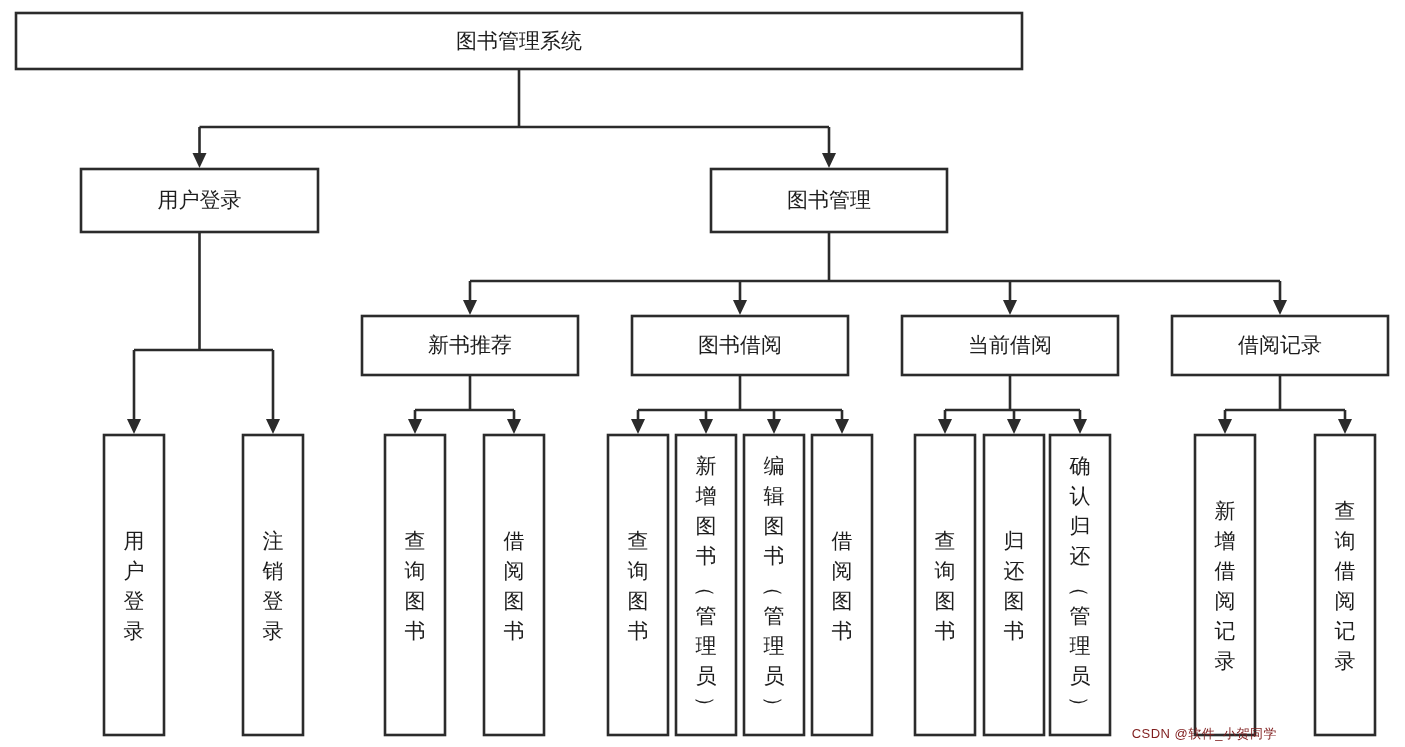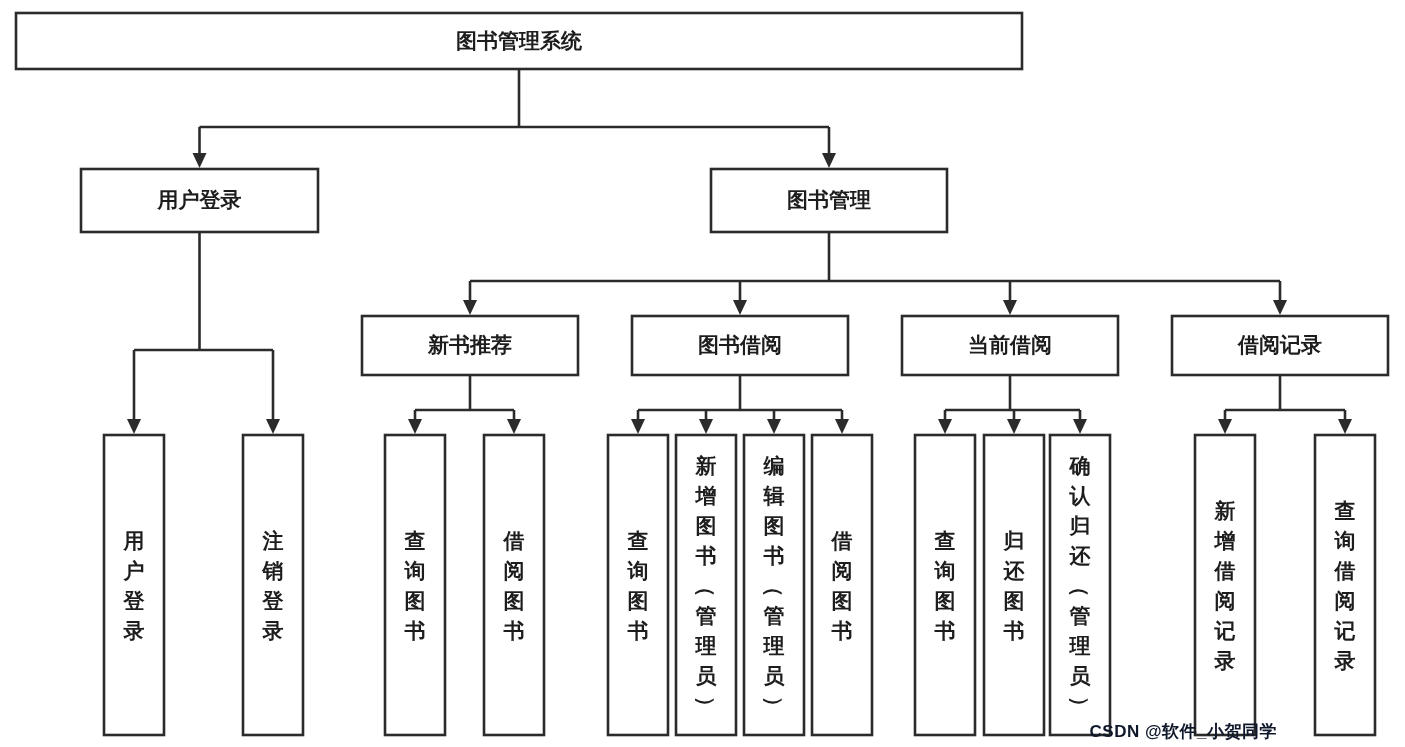--- a/index.html
+++ b/index.html
@@ -11,21 +11,20 @@
     width: 1405px;
     height: 747px;
     font-family: "Liberation Sans", "DejaVu Sans", sans-serif;
     overflow: hidden;
   }
   #diagram-root {
     position: relative;
     width: 1289px;
     height: 747px;
     background: #ffffff;
-    font-weight: bold;
   }
   svg.flow {
     position: absolute;
     top: 0;
     left: 0;
     width: 1405px;
     height: 747px;
   }
   .node-rect {
     fill: #ffffff;
@@ -53,22 +52,22 @@
     font-family: "Liberation Sans", "DejaVu Sans", sans-serif;
     font-size: 21px;
     fill: #1d1d1d;
     text-anchor: middle;
   }
   .watermark {
     position: absolute;
     right: 12px;
     bottom: 4px;
     font-family: "Liberation Sans", "DejaVu Sans", sans-serif;
-    font-size: 17px;
-    color: #0f172a;
+    font-size: 13px;
+    color: #7f1d1d;
     letter-spacing: 0.5px;
     white-space: nowrap;
     user-select: none;
   }
 </style>
 </head>
 <body>
 
 <div id="diagram-root">
   <svg class="flow" viewBox="0 0 1405 747" xmlns="http://www.w3.org/2000/svg">

